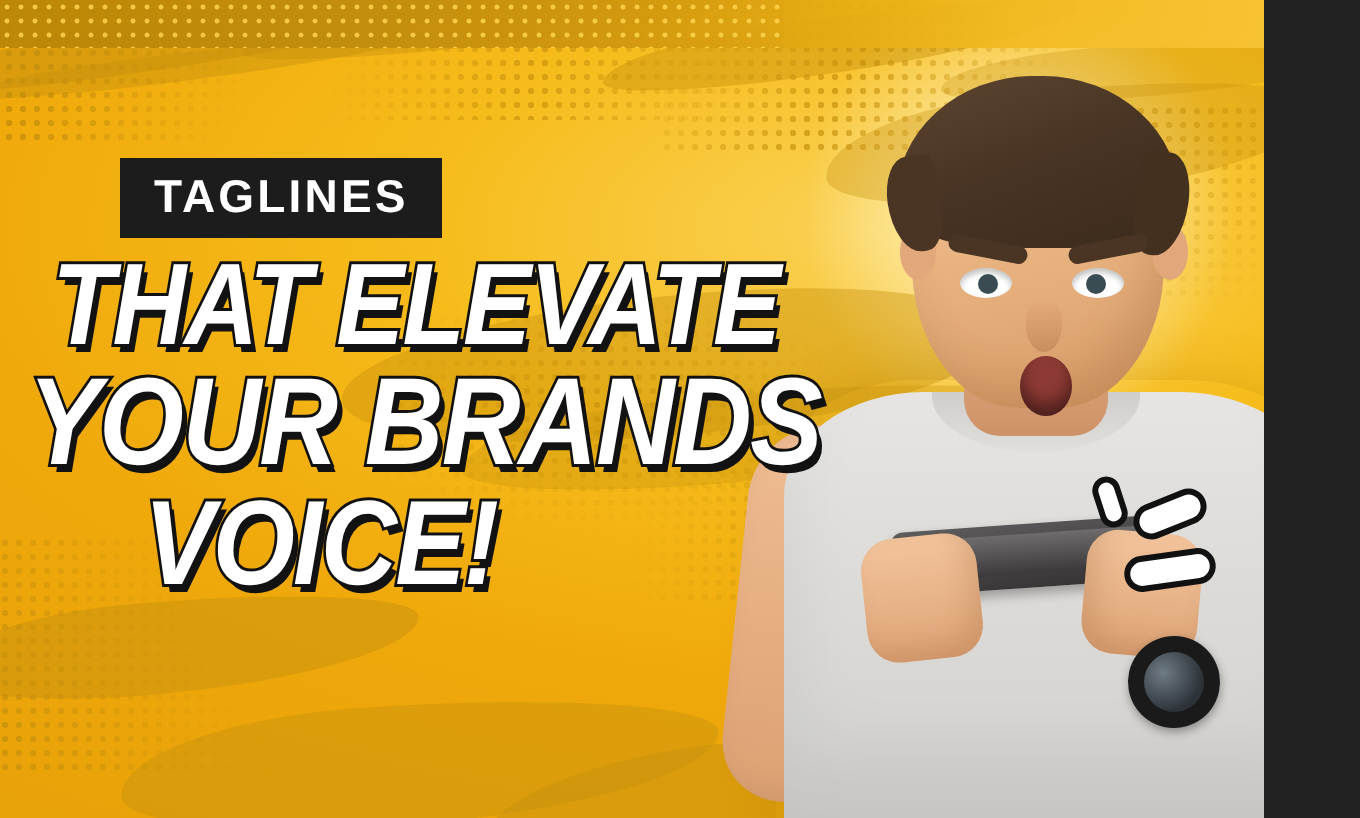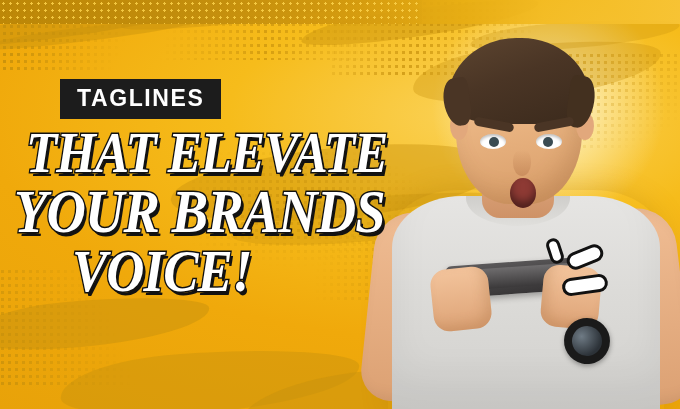--- a/index.html
+++ b/index.html
@@ -1,20 +1,20 @@
 <!DOCTYPE html>
 <html><head>
 <meta charset="utf-8">
 <style>
   html,body{margin:0;padding:0;background:#222;}
   *{box-sizing:border-box;}
 
   .stage{
     position:relative;
-    width:680px;height:409px;
+    width:632px;height:409px;
     overflow:hidden;
     font-family:"Liberation Sans",sans-serif;
     background:#F2B00E;
   }
 
   
   .bg-base{position:absolute;inset:0;
     background:
       radial-gradient(120% 90% at 72% 28%, #FBD35A 0%, #F6BC1B 32%, #F0A90B 62%, #E8A209 100%);
   }
@@ -70,21 +70,21 @@
   
   .badge{
     position:absolute;left:60px;top:79px;
     background:#1C1C1C;color:#fff;
     padding:8px 17px 9px 17px;
     font-size:23px;font-weight:bold;letter-spacing:1.6px;
     line-height:1;
   }
 
   
-  .headline{position:absolute;left:0;top:126px;width:470px;font-family:Liberation Serif, serif;}
+  .headline{position:absolute;left:0;top:126px;width:470px;}
   .hl{
     color:#fff;font-weight:bold;font-style:italic;
     line-height:.92;white-space:nowrap;letter-spacing:-1px;
     -webkit-text-stroke:3px #111;
     paint-order:stroke fill;
     text-shadow:3px 4px 0 #121212;
     transform:scaleX(.88);
   }
   .hl1{font-size:58px;margin-left:26px;transform-origin:left center;}
   .hl2{font-size:62px;margin-left:14px;transform-origin:left center;margin-top:4px;}

